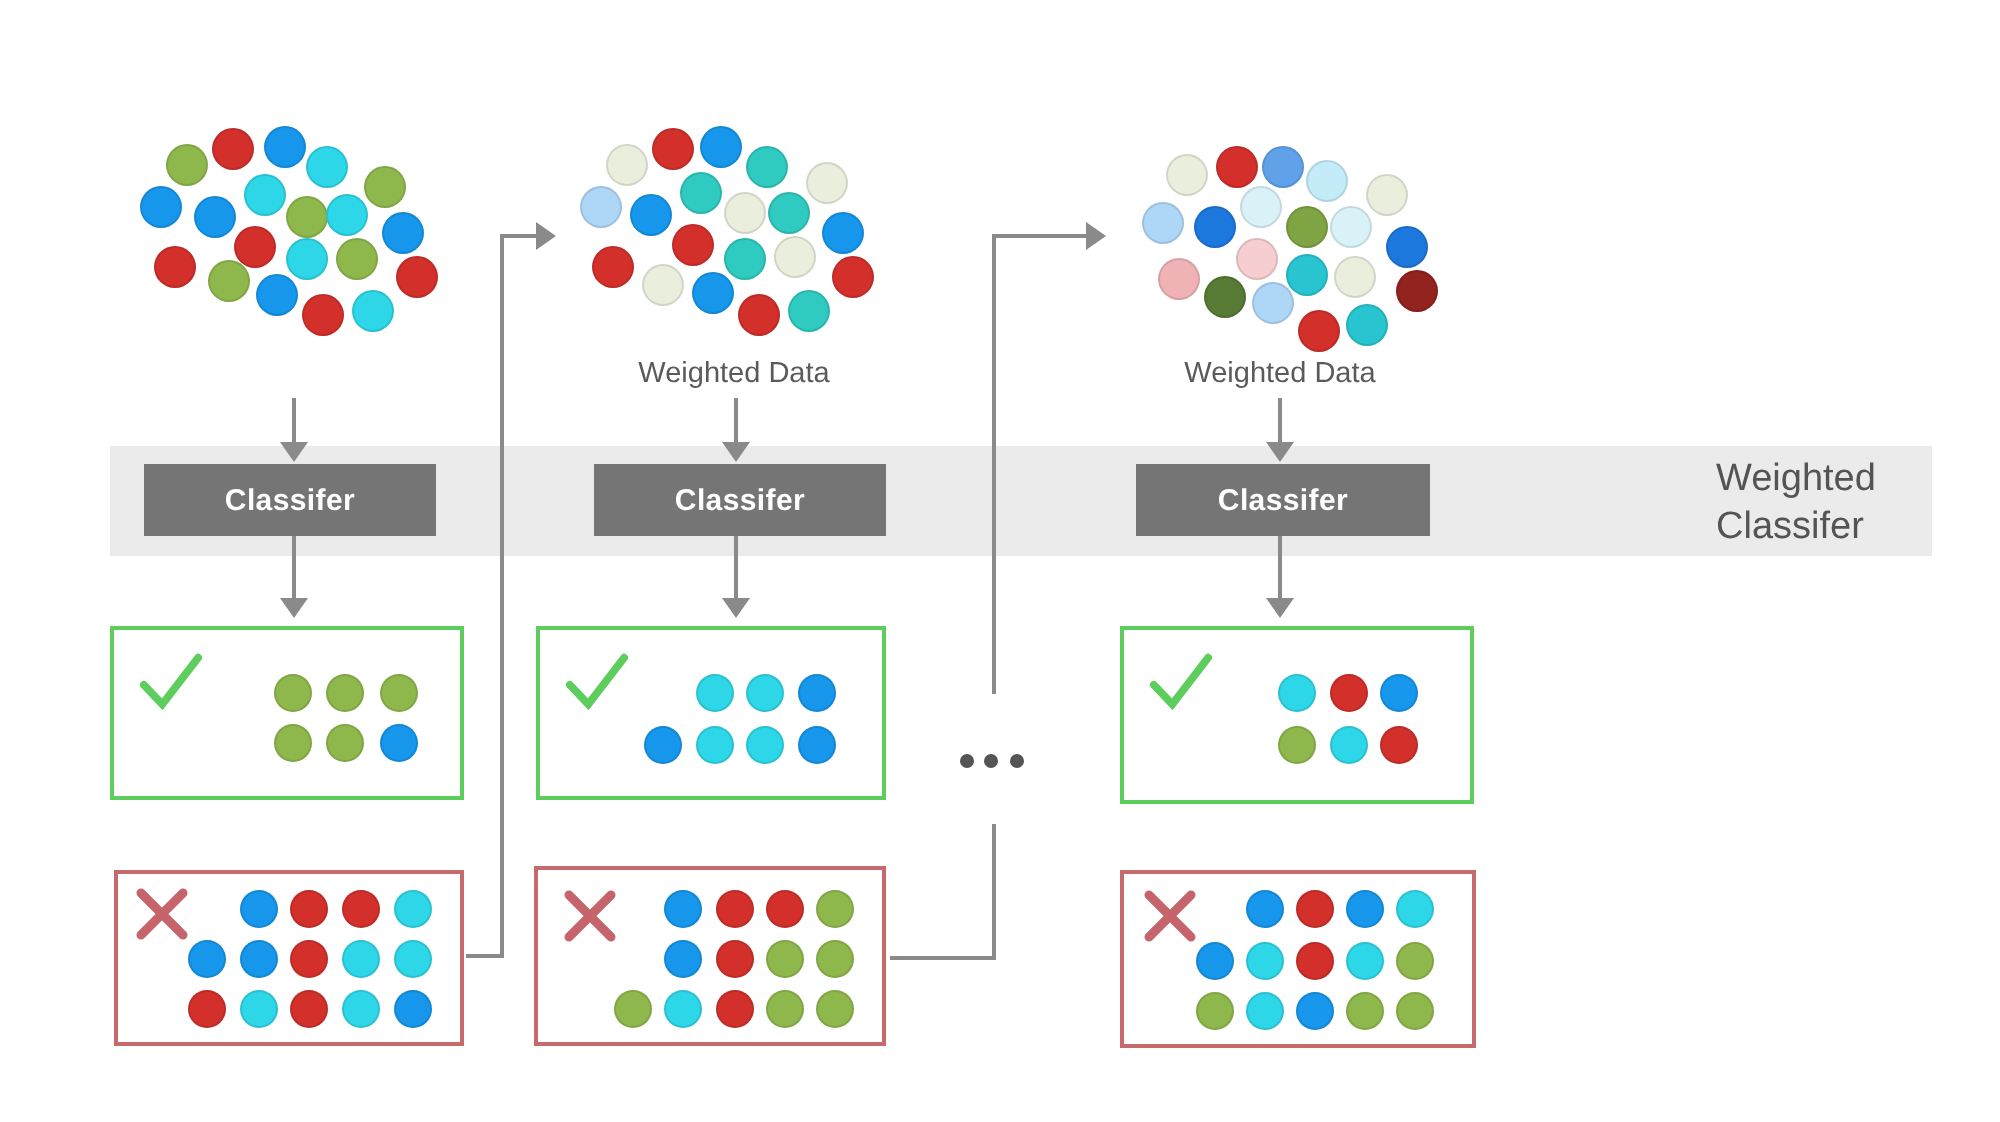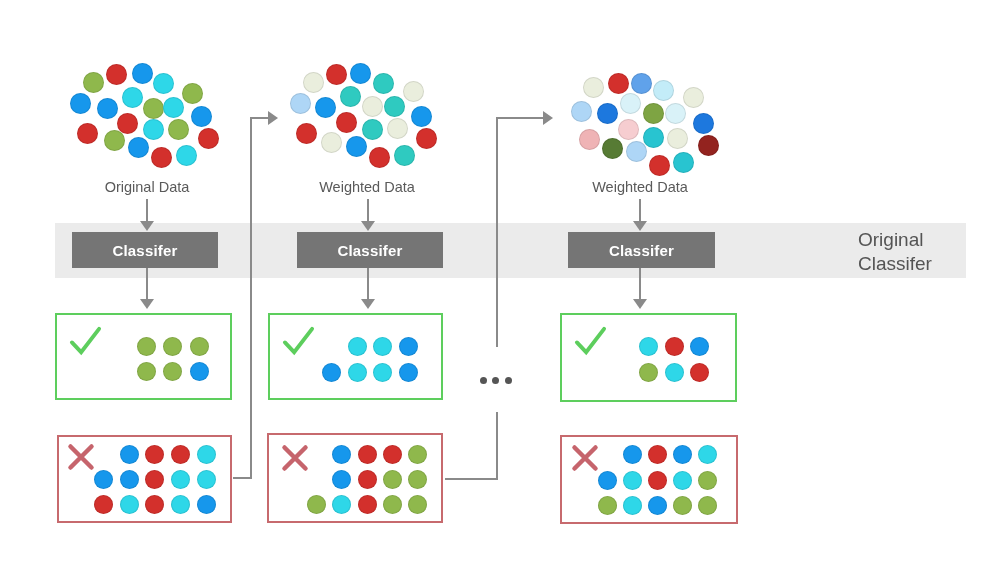--- a/index.html
+++ b/index.html
@@ -38,30 +38,29 @@
   .ah-right{position:absolute;width:0;height:0;border-top:7px solid transparent;border-bottom:7px solid transparent;border-left:10px solid var(--arrow_gray);}
   .edot{position:absolute;border-radius:50%;background:var(--ellipsis_color);}
 </style>
 </head>
 <body>
 
 <div id="stage">
 
   <div class="band"></div>
 
-  <div class="cluster-label" id="lbl1">Original Data</div>
   <div class="cluster-label" id="lbl2">Weighted Data</div>
   <div class="cluster-label" id="lbl3">Weighted Data</div>
 
   <div class="clf-btn" id="clf1">Classifer</div>
   <div class="clf-btn" id="clf2">Classifer</div>
   <div class="clf-btn" id="clf3">Classifer</div>
 
   <div class="ensemble">
-    <div>Original</div>
+    <div>Weighted</div>
     <div>Classifer</div>
   </div>
 
   <div class="rbox gbox" id="g1">
     <svg class="mark" style="left:12px;top:9px" width="33" height="33" viewBox="0 0 34 34">
         <path d="M3 19 L12.5 29 L31 5" fill="none" stroke="#5dce5d" stroke-width="4" stroke-linecap="round"></path>
       </svg>
   </div>
   <div class="rbox gbox" id="g2">
     <svg class="mark" style="left:12px;top:9px" width="33" height="33" viewBox="0 0 34 34">

